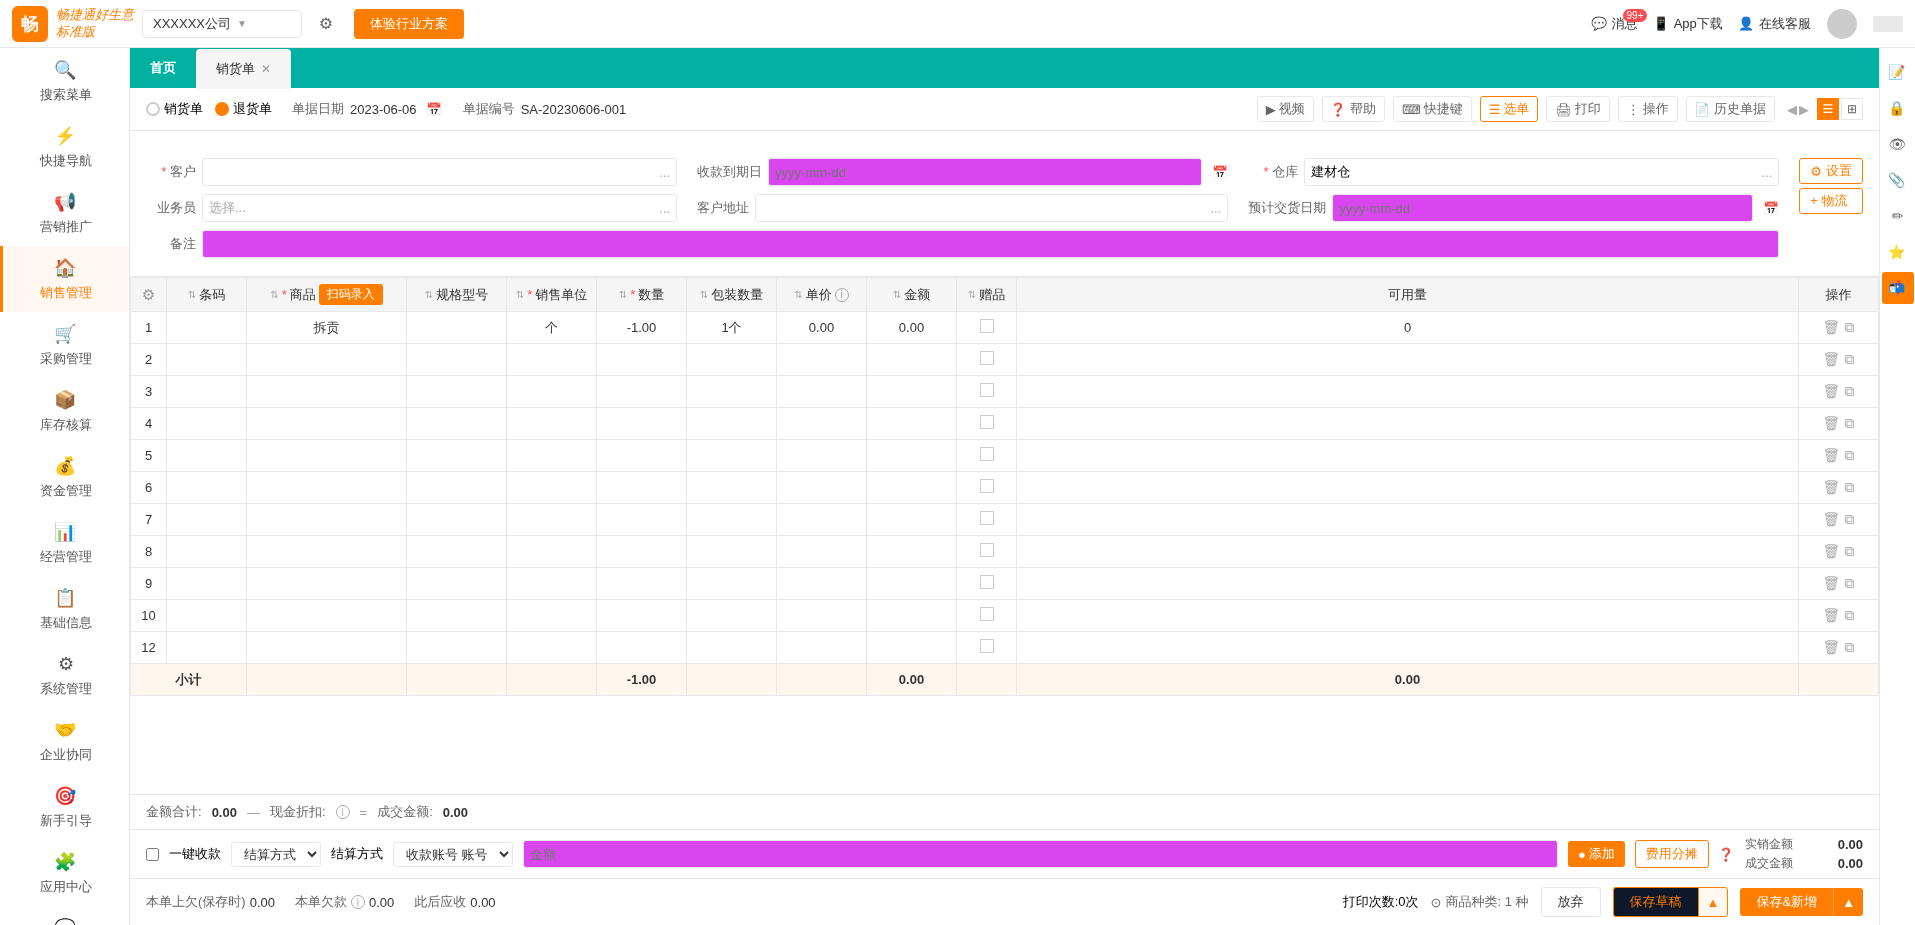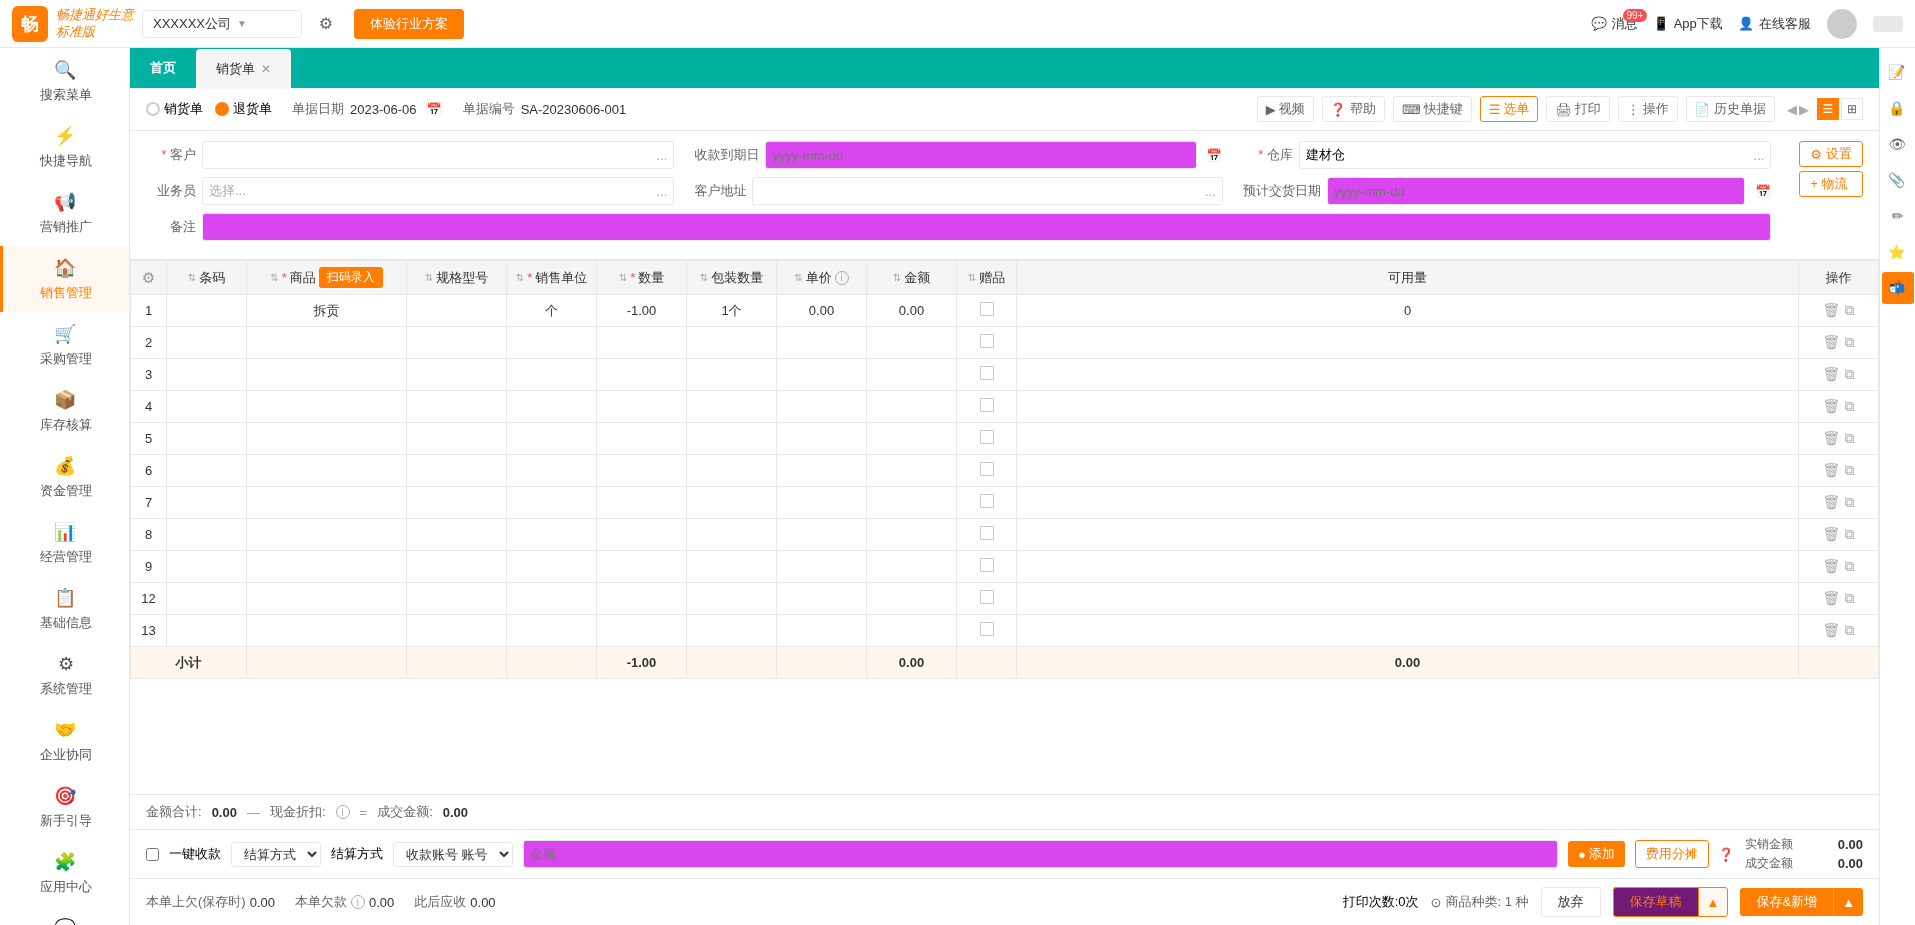--- a/index.html
+++ b/index.html
@@ -536,21 +536,21 @@
     .discard-btn {
       border: 1px solid #e8e8e8;
       background: #fff;
       color: #333;
       border-radius: 3px;
       padding: 5px 16px;
       cursor: pointer;
     }
     .save-draft-btn {
       border: 1px solid #ff7d00;
-      background: #701a75;
+      background: #0f172a;
       color: #ff7d00;
       border-radius: 3px;
       padding: 5px 16px;
       cursor: pointer;
       display: flex;
       align-items: center;
       gap: 4px;
     }
     .save-new-btn {
       background: #ff7d00;
@@ -769,21 +769,21 @@
             <span style="color:#aaa; cursor:pointer;">▶</span>
           </div>
           <div class="grid-icons">
             <div class="grid-icon active">☰</div>
             <div class="grid-icon">⊞</div>
           </div>
         </div>
       </div>
 
       <div class="form-body">
-        <div style="display:flex; gap:12px; align-items:flex-start;">
+        <div style="display:flex; gap:4px; align-items:flex-start;margin-top:17px;">
           <div style="flex:1;">
             <div class="form-row">
               <div class="form-field">
                 <label><span class="required">*</span> 客户</label>
                 <div class="input-with-dots">
                   <span class="dots">...</span>
                 </div>
               </div>
               <div style="width:20px;"></div>
               <div class="form-field">
@@ -1081,40 +1081,40 @@
               <td><span class="checkbox-cell"></span></td>
               <td></td>
               <td>
                   <div class="action-icons">
                     <span class="action-icon">🗑</span>
                     <span class="action-icon">⧉</span>
                   </div>
                 </td>
             </tr>
             <tr>
-              <td class="row-num">12</td>
+              <td class="row-num">10</td>
               <td></td>
                 <td></td>
                 <td></td>
                 <td></td>
                 <td></td>
                 <td></td>
                 <td></td>
                 <td></td>
               <td><span class="checkbox-cell"></span></td>
               <td></td>
               <td>
                   <div class="action-icons">
                     <span class="action-icon">🗑</span>
                     <span class="action-icon">⧉</span>
                   </div>
                 </td>
             </tr>
             <tr>
-              <td class="row-num">13</td>
+              <td class="row-num">12</td>
               <td></td>
                 <td></td>
                 <td></td>
                 <td></td>
                 <td></td>
                 <td></td>
                 <td></td>
                 <td></td>
               <td><span class="checkbox-cell"></span></td>
               <td></td>

